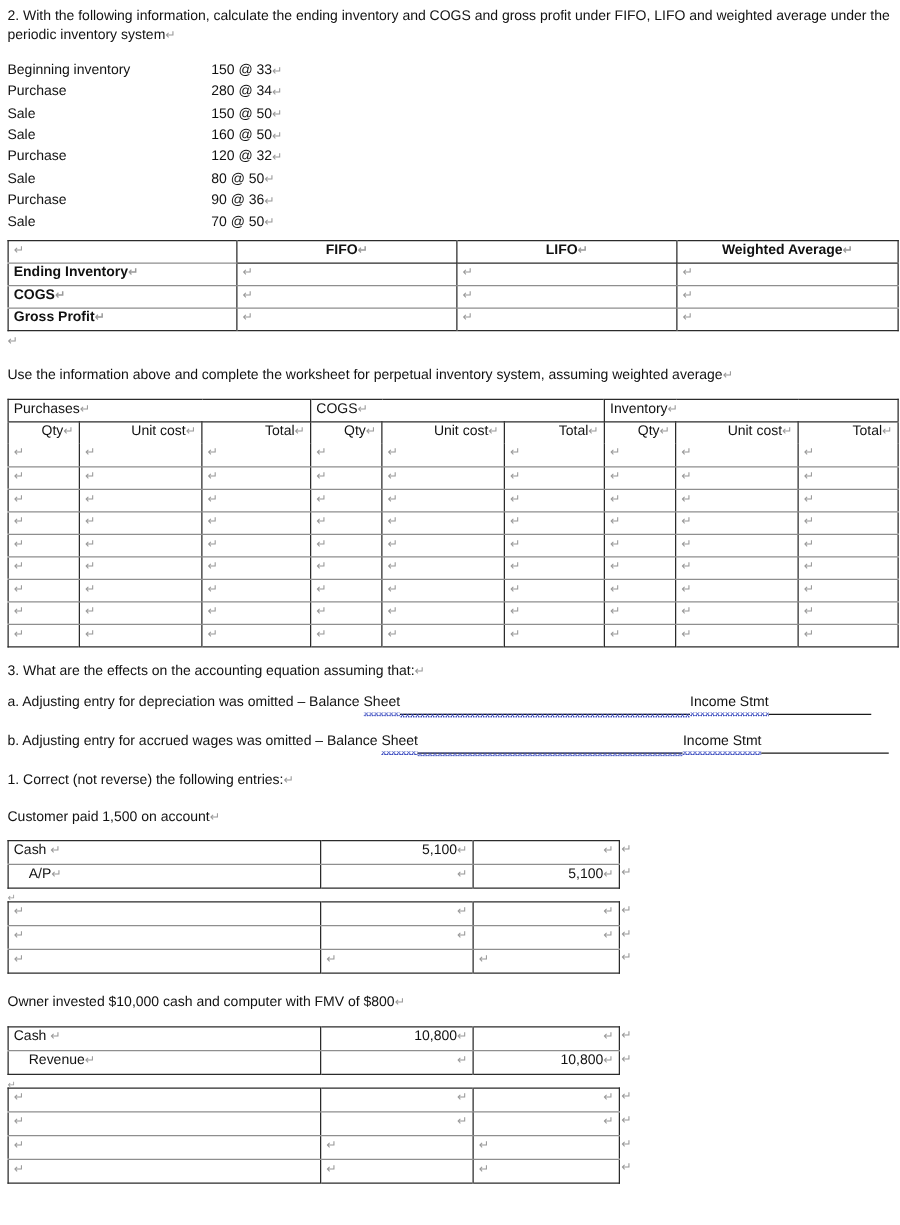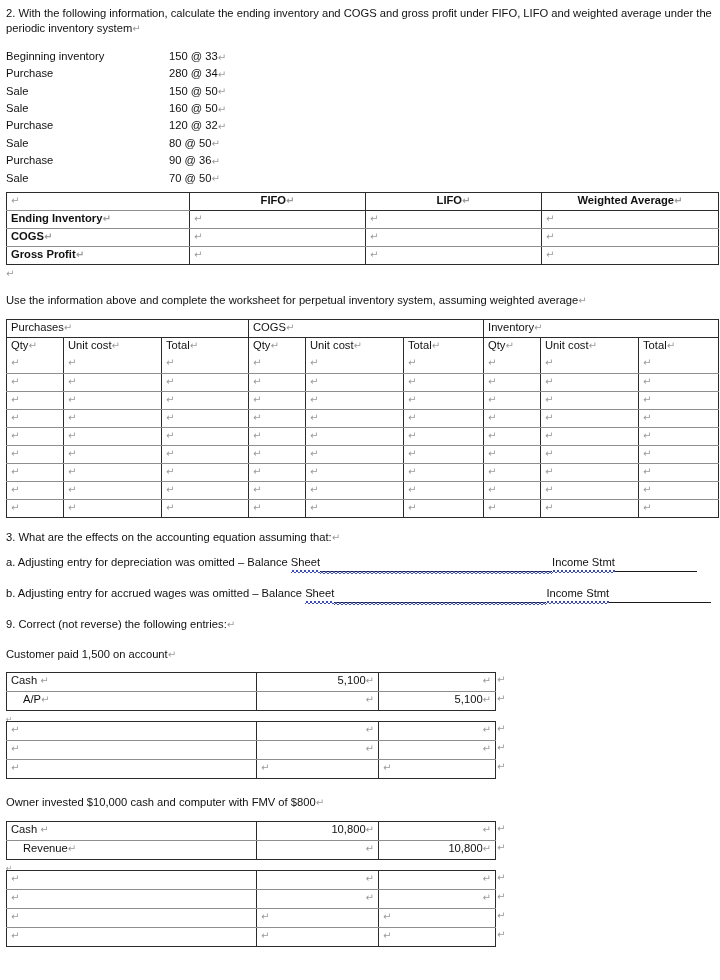--- a/index.html
+++ b/index.html
@@ -94,21 +94,21 @@
     height: 18px;
     border-right: 1px solid #2b2b2b;
     border-bottom: 1px solid #8e8e8e;
   }
   .t-work td:last-child { border-right: none; }
   .t-work tr:last-child td { border-bottom: none; }
   .t-work .grp {
     border-bottom: 1px solid #2b2b2b;
   }
   .t-work .sub {
-    text-align: left;
+    text-align: right;
     border-bottom: 1px solid #2b2b2b;
   }
 
   
   .t-jrnl {
     width: 489px;
     border: 1px solid #2b2b2b;
   }
   .t-jrnl td {
     height: 19px;
@@ -399,21 +399,21 @@
   </div>
 
   <div class="spacer-10"></div>
 
   <div class="qline">
     <span>b. Adjusting entry for accrued wages was omitted – Balance </span><span class="sp-err">Sheet</span><span class="blank-err" style="width:212px">&nbsp;</span><span class="sp-err">Income Stmt</span><span class="blank" style="width:102px">&nbsp;</span>
   </div>
 
   <div class="spacer-10"></div>
 
-  <div class="para"><span>9. Correct (not reverse) the following entries:</span><span class="pm">↵</span></div>
+  <div class="para"><span>1. Correct (not reverse) the following entries:</span><span class="pm">↵</span></div>
 
   <div class="spacer-14"></div>
 
   <div class="para"><span>Customer paid 1,500 on account</span><span class="pm">↵</span></div>
 
   <div class="spacer-10"></div>
 
   <div style="position:relative">
     <table class="t-jrnl">
       <colgroup>

